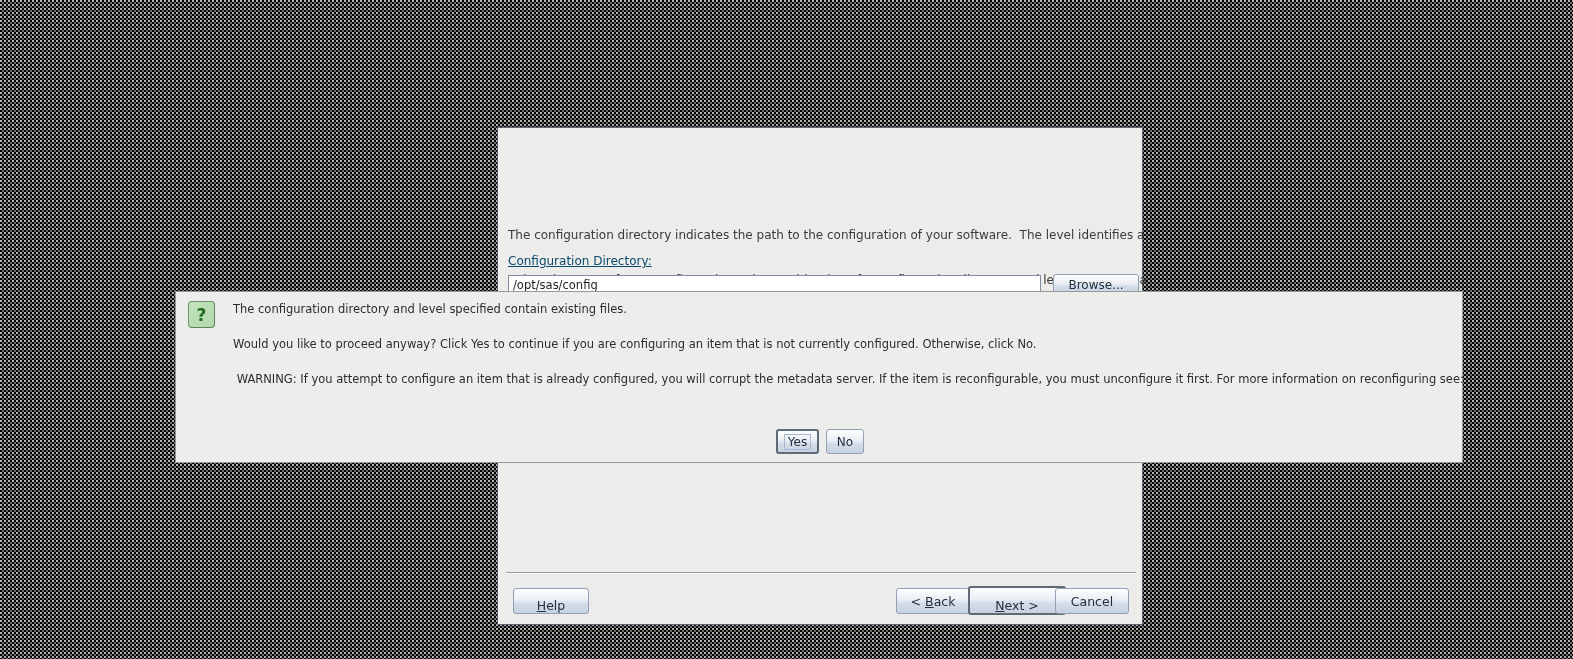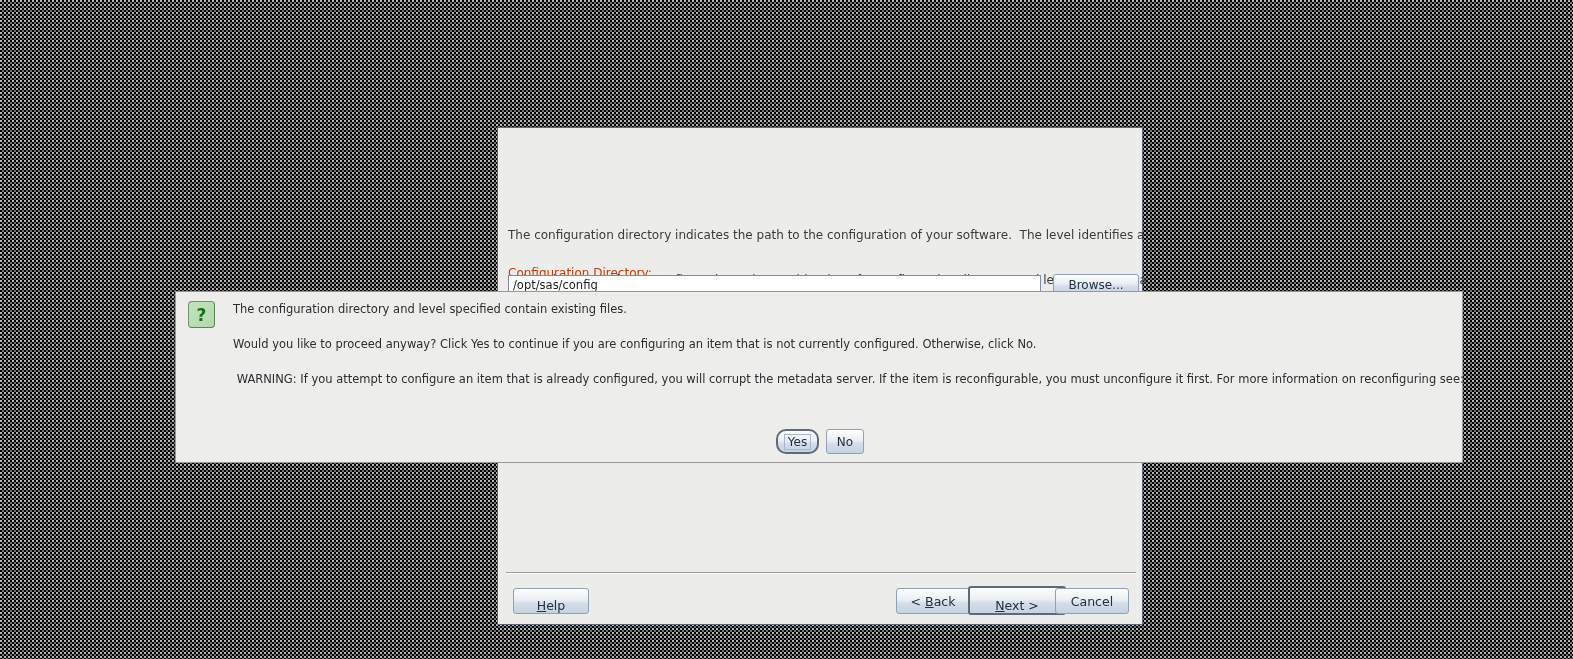--- a/index.html
+++ b/index.html
@@ -41,22 +41,22 @@
   }
   .wizard-subtitle {
     position: absolute; left: 29px; top: 24px;
     font-size: 12px; color: #1f1f1f; line-height: 14.5px; white-space: pre;
   }
   .body-text {
     position: absolute; left: 10px; top: 70px;
     font-size: 12px; color: #3a3a3a; line-height: 15px; white-space: pre;
   }
   .config-label {
-    position: absolute; left: 10px; top: 138px;
-    font-size: 12px; color: #c2410c; white-space: pre; text-decoration: underline;
+    position: absolute; left: 10px; top: 126px;
+    font-size: 12px; color: #0c4a6e; white-space: pre; text-decoration: underline;
   }
   .text-input {
     position: absolute; left: 10px; top: 147px; width: 533px; height: 20px;
     background: #ffffff; border: 1px solid #7f8ca1; border-radius: 0;
     font: 11.5px "DejaVu Sans", "Liberation Sans", sans-serif;
     color: #1c1c1c; padding: 9px 4px;
   }
   .btn {
     position: absolute; display: flex; align-items: center; justify-content: center;
     background: linear-gradient(180deg, #fdfefe 0%, #eaeff5 45%, #d4dde9 60%, #c7d2e1 100%);
@@ -89,21 +89,21 @@
     background: linear-gradient(135deg, #c3e3be 0%, #b2d8ac 100%);
     border: 1px solid #6f936c; border-right-color: #5d815a; border-bottom-color: #5d815a;
     border-radius: 4px; display: flex; align-items: center; justify-content: center;
     font-size: 17px; font-weight: bold; color: #1e6b1e;
   }
   .dialog-lines { position: absolute; left: 57px; top: 10px; }
   .dialog-line {
     white-space: pre; font-size: 11.5px; color: #2d2d2d;
     height: 12px; margin-bottom: 23px;
   }
-  .yes-btn { left: 600px; top: 137px; width: 43px; height: 25px; font-size: 12px; border-radius: 10px; }
+  .yes-btn { left: 600px; top: 137px; width: 43px; height: 25px; font-size: 12px; }
   .no-btn  { left: 650px; top: 137px; width: 38px; height: 25px; font-size: 12px; }
 </style>
 </head>
 <body>
 
 <div class="screen">
 
   <div class="wizard">
 
 

